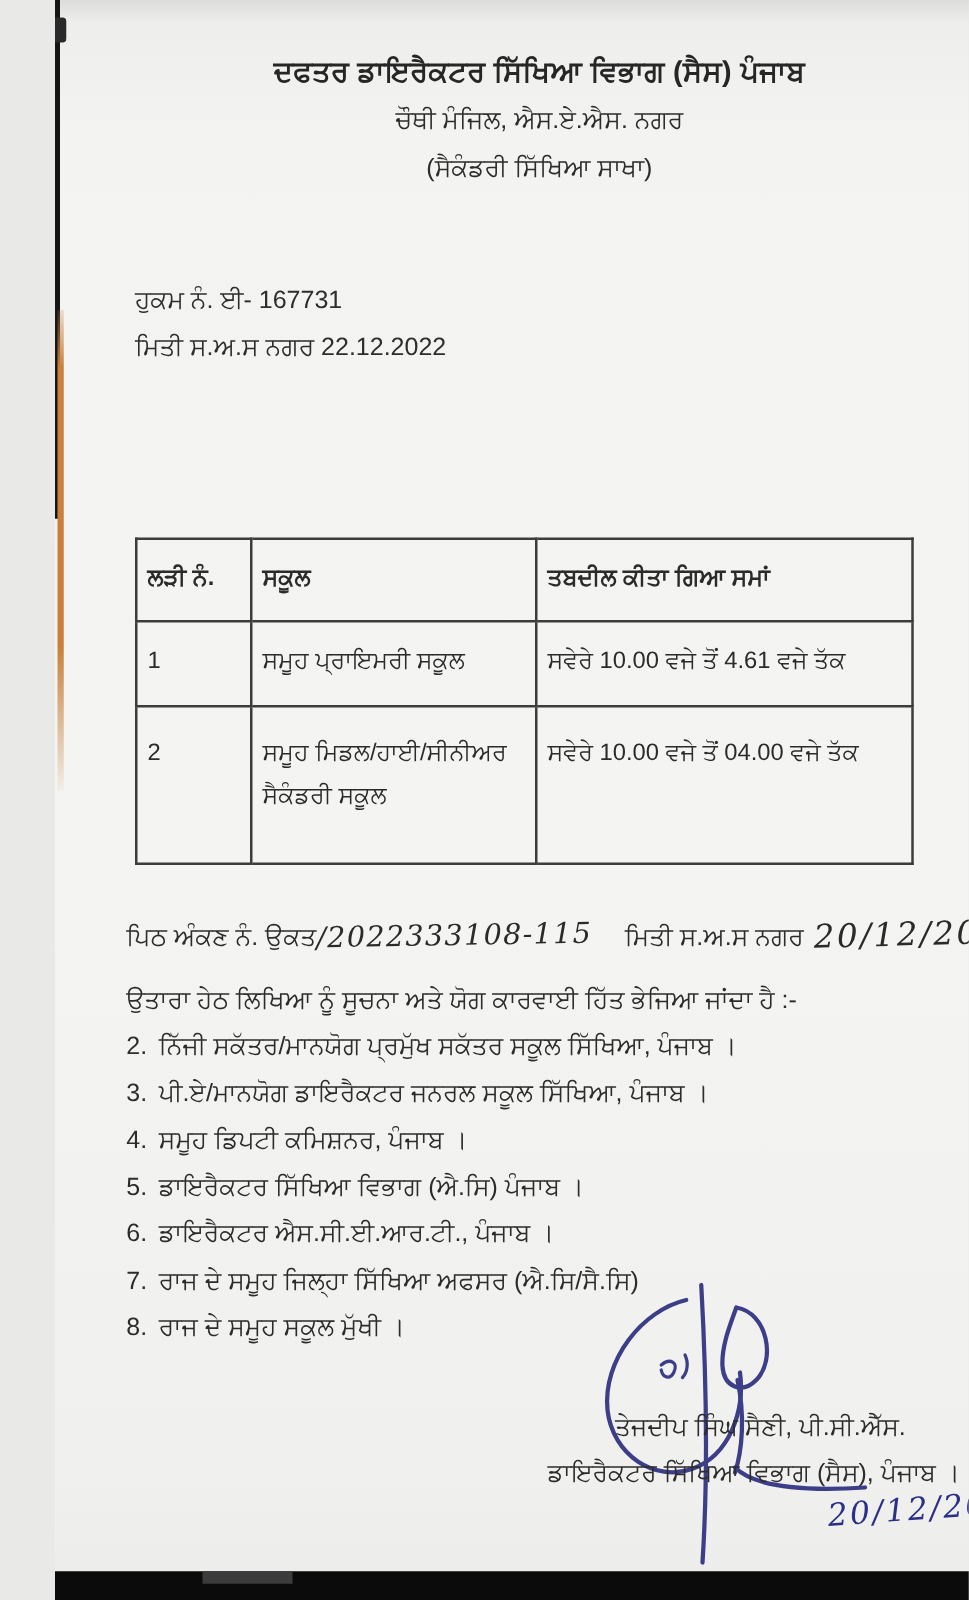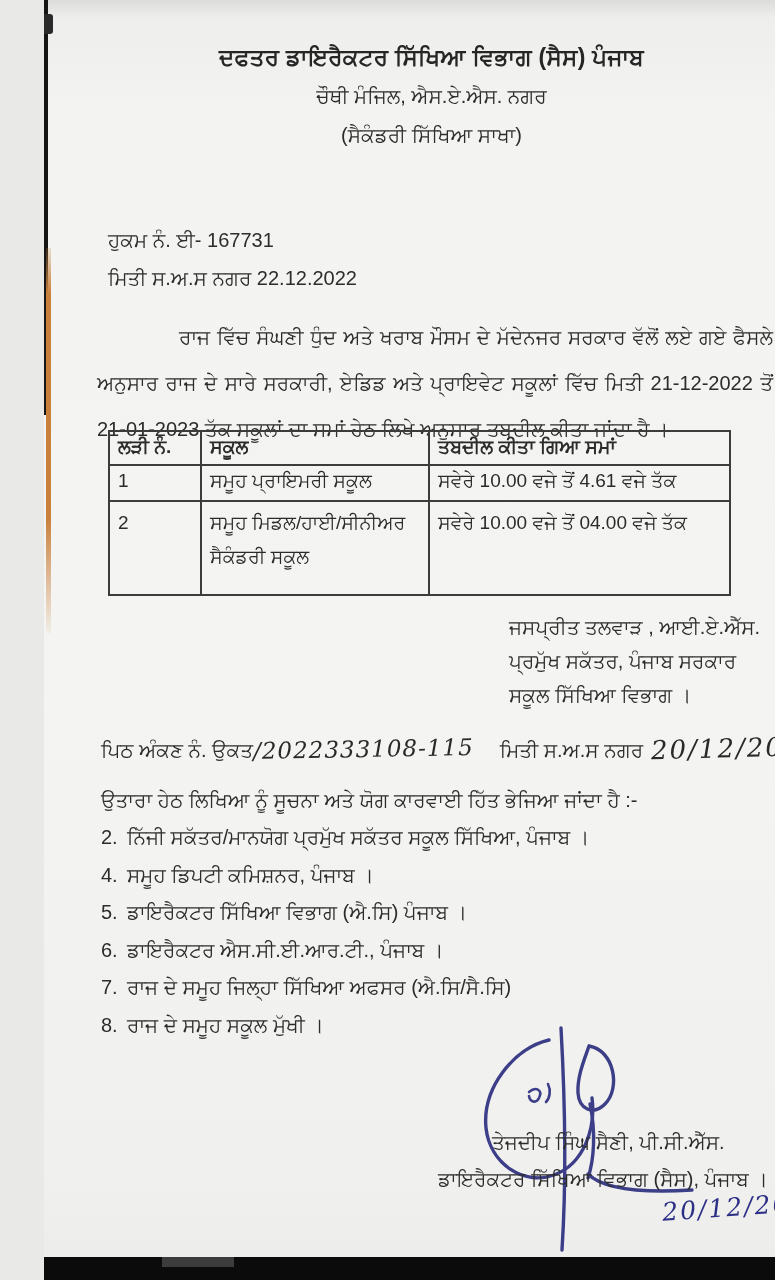--- a/index.html
+++ b/index.html
@@ -33,21 +33,21 @@
     font-size:20px;line-height:46px;color:#2c2c2c;
     text-indent:82px;text-align:justify;
   }
 
   table.sched{
     position:absolute;left:64px;top:430px;width:621px;
     border-collapse:collapse;font-size:19px;color:#2b2b2b;
     table-layout:fixed;
   }
   table.sched th,table.sched td{
-    border:2px solid #3c3c3c;padding:4px 8px;vertical-align:top;text-align:left;
+    border:2px solid #3c3c3c;padding:20px 8px;vertical-align:top;text-align:left;
   }
   table.sched th{font-weight:bold;height:24px;}
   th.c-school{text-align:center;}
   td.c-sr{padding-left:10px;}
   tr.r1 td{height:26px;}
   tr.r2 td{height:84px;line-height:34px;}
   col.w-sr{width:92px;} col.w-school{width:228px;} col.w-time{width:301px;}
 
   .sig-top{position:absolute;left:465px;top:610px;font-size:20px;line-height:34px;color:#2c2c2c;}
 
@@ -84,21 +84,20 @@
     <div class="lh1">ਦਫਤਰ ਡਾਇਰੈਕਟਰ ਸਿੱਖਿਆ ਵਿਭਾਗ (ਸੈਸ) ਪੰਜਾਬ</div>
     <div class="lh3">ਚੌਥੀ ਮੰਜਿਲ, ਐਸ.ਏ.ਐਸ. ਨਗਰ</div>
     <div class="lh4">(ਸੈਕੰਡਰੀ ਸਿੱਖਿਆ ਸਾਖਾ)</div>
   </div>
 
   <div class="order-block">
     <div>ਹੁਕਮ ਨੰ. ਈ- 167731</div>
     <div>ਮਿਤੀ ਸ.ਅ.ਸ ਨਗਰ 22.12.2022</div>
   </div>
 
-  <div class="para">ਰਾਜ ਵਿੱਚ ਸੰਘਣੀ ਧੁੰਦ ਅਤੇ ਖਰਾਬ ਮੌਸਮ ਦੇ ਮੱਦੇਨਜਰ ਸਰਕਾਰ ਵੱਲੋਂ ਲਏ ਗਏ ਫੈਸਲੇ ਅਨੁਸਾਰ ਰਾਜ ਦੇ ਸਾਰੇ ਸਰਕਾਰੀ, ਏਡਿਡ ਅਤੇ ਪ੍ਰਾਇਵੇਟ ਸਕੂਲਾਂ ਵਿੱਚ ਮਿਤੀ 21-12-2022 ਤੋਂ 21-01-2023 ਤੱਕ ਸਕੂਲਾਂ ਦਾ ਸਮਾਂ ਹੇਠ ਲਿਖੇ ਅਨੁਸਾਰ ਤਬਦੀਲ ਕੀਤਾ ਜਾਂਦਾ ਹੈ ।</div>
 
   <table class="sched">
     <colgroup>
         <col class="w-sr">
         <col class="w-school">
         <col class="w-time">
       </colgroup>
     <tbody>
         <tr>
       <th>ਲੜੀ ਨੰ.</th>
@@ -111,34 +110,30 @@
       <td>ਸਵੇਰੇ 10.00 ਵਜੇ ਤੋਂ 4.61 ਵਜੇ ਤੱਕ</td>
     </tr>
     <tr class="r2">
       <td class="c-sr">2</td>
       <td>ਸਮੂਹ ਮਿਡਲ/ਹਾਈ/ਸੀਨੀਅਰ ਸੈਕੰਡਰੀ ਸਕੂਲ</td>
       <td>ਸਵੇਰੇ 10.00 ਵਜੇ ਤੋਂ 04.00 ਵਜੇ ਤੱਕ</td>
     </tr>
   </tbody>
     </table>
 
-  <div class="sig-top">
-    <div>ਜਸਪ੍ਰੀਤ ਤਲਵਾੜ , ਆਈ.ਏ.ਐੱਸ.</div>
-    <div>ਪ੍ਰਮੁੱਖ ਸਕੱਤਰ, ਪੰਜਾਬ ਸਰਕਾਰ</div>
-    <div>ਸਕੂਲ ਸਿੱਖਿਆ ਵਿਭਾਗ ।</div>
-  </div>
 
   <div class="endorse">
     <span>ਪਿਠ ਅੰਕਣ ਨੰ. ਉਕਤ</span><span class="hand hand-num">/2022333108-115</span><span class="date-label">ਮਿਤੀ ਸ.ਅ.ਸ ਨਗਰ</span><span class="hand hand-date">20/12/2022</span>
   </div>
 
   <div class="cc-intro">ਉਤਾਰਾ ਹੇਠ ਲਿਖਿਆ ਨੂੰ ਸੂਚਨਾ ਅਤੇ ਯੋਗ ਕਾਰਵਾਈ ਹਿੱਤ ਭੇਜਿਆ ਜਾਂਦਾ ਹੈ :-</div>
 
   <ol class="cc-list">
     <li><span class="num">2.</span><span>ਨਿੱਜੀ ਸਕੱਤਰ/ਮਾਨਯੋਗ ਪ੍ਰਮੁੱਖ ਸਕੱਤਰ ਸਕੂਲ ਸਿੱਖਿਆ, ਪੰਜਾਬ ।</span></li>
+    <li><span class="num">3.</span><span>ਪੀ.ਏ/ਮਾਨਯੋਗ ਡਾਇਰੈਕਟਰ ਜਨਰਲ ਸਕੂਲ ਸਿੱਖਿਆ, ਪੰਜਾਬ ।</span></li>
     <li><span class="num">4.</span><span>ਸਮੂਹ ਡਿਪਟੀ ਕਮਿਸ਼ਨਰ, ਪੰਜਾਬ ।</span></li>
     <li><span class="num">5.</span><span>ਡਾਇਰੈਕਟਰ ਸਿੱਖਿਆ ਵਿਭਾਗ (ਐ.ਸਿ) ਪੰਜਾਬ ।</span></li>
     <li><span class="num">6.</span><span>ਡਾਇਰੈਕਟਰ ਐਸ.ਸੀ.ਈ.ਆਰ.ਟੀ., ਪੰਜਾਬ ।</span></li>
     <li><span class="num">7.</span><span>ਰਾਜ ਦੇ ਸਮੂਹ ਜਿਲ੍ਹਾ ਸਿੱਖਿਆ ਅਫਸਰ (ਐ.ਸਿ/ਸੈ.ਸਿ)</span></li>
     <li><span class="num">8.</span><span>ਰਾਜ ਦੇ ਸਮੂਹ ਸਕੂਲ ਮੁੱਖੀ ।</span></li>
   </ol>
 
   <svg class="signature-svg" viewBox="0 0 290 250">
     <g fill="none" stroke="#2d2f80" stroke-width="3.4" stroke-linecap="round" opacity="0.92">
       <path d="M105,28 C70,36 38,76 42,116 C46,152 80,174 110,163 C140,152 152,116 148,86"></path>

